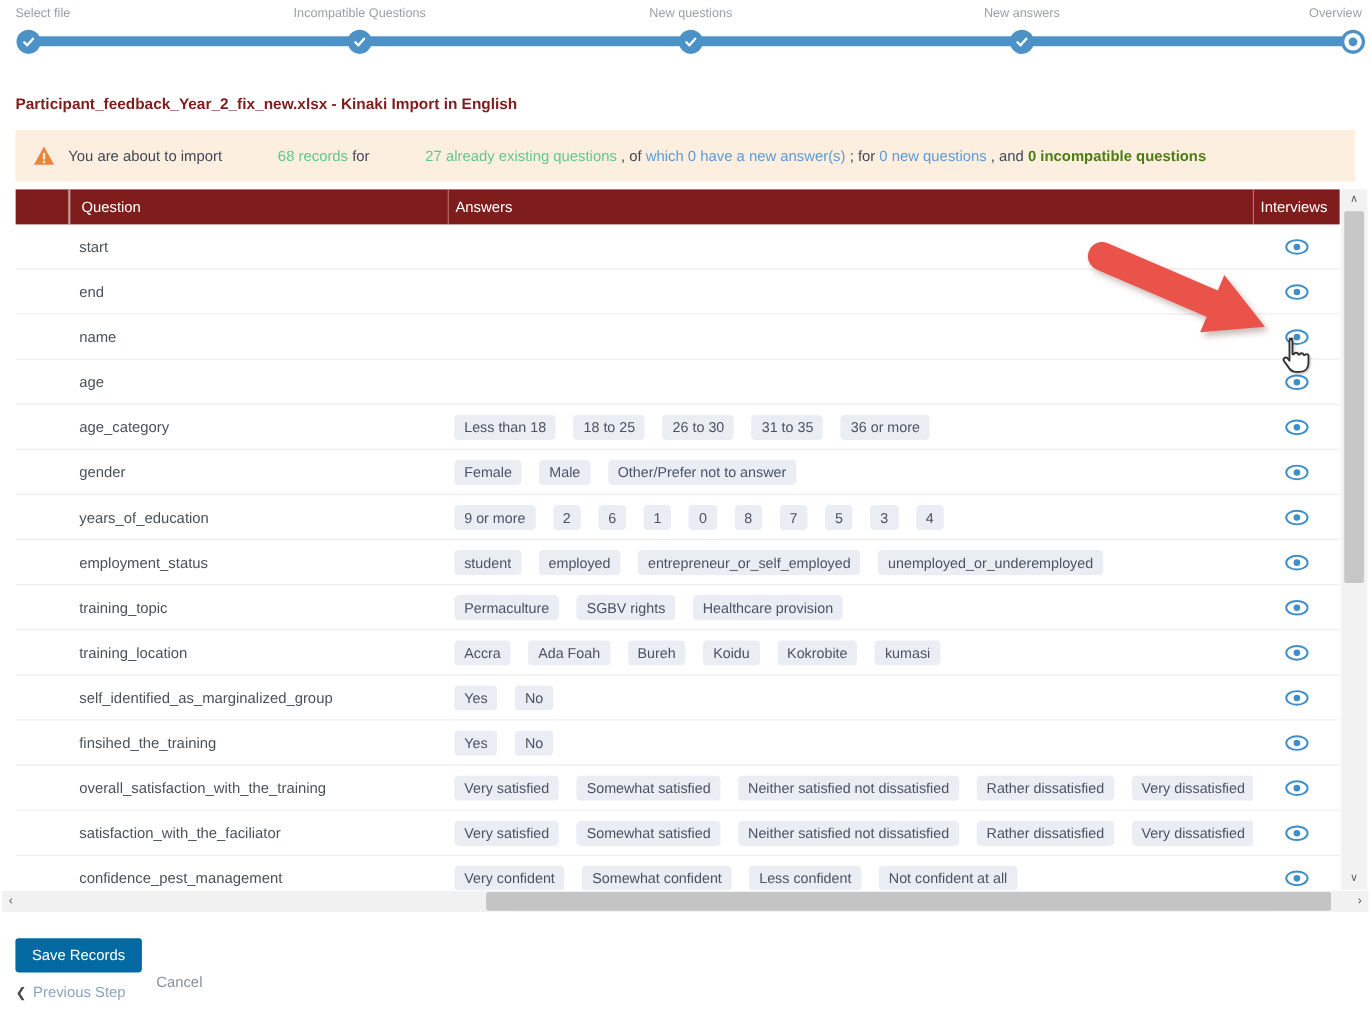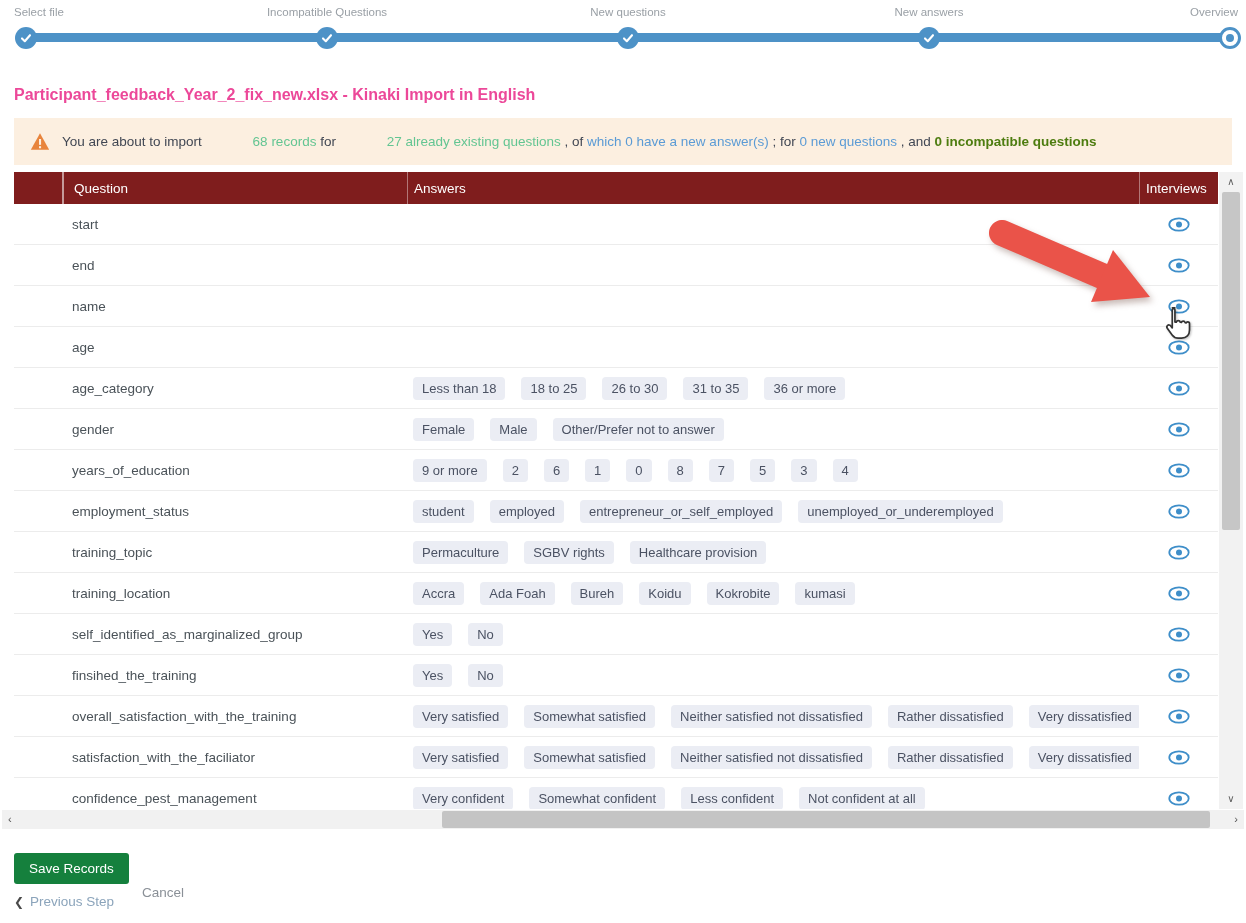--- a/index.html
+++ b/index.html
@@ -17,21 +17,21 @@
   .step-label.pos-4{right:8px}
   .step-dot{position:absolute;top:27px;width:22px;height:22px;border-radius:50%;box-sizing:border-box;
     display:flex;align-items:center;justify-content:center;}
   .step-dot.pos-0{left:15px}.step-dot.pos-1{left:316px}.step-dot.pos-2{left:617px}
   .step-dot.pos-3{left:918px}.step-dot.pos-4{left:1219px}
   .step-dot.done{background:#4d92c7;}
   .step-dot.current{background:#fff;border:3px solid #4d92c7;}
   .dot-core{width:8px;height:8px;border-radius:50%;background:#4d92c7;}
 
   
-  #page-title{position:absolute;top:86px;left:14px;font-size:16px;font-weight:bold;color:#ec4899;}
+  #page-title{position:absolute;top:86px;left:14px;font-size:14px;font-weight:bold;color:#7f1d1d;}
 
   
   #banner{position:absolute;top:118px;left:14px;width:1218px;height:47px;background:#fcefe0;
     display:flex;align-items:center;box-sizing:border-box;padding-left:16px;font-size:13.5px;}
   #banner .warn-icon{margin-right:12px;display:flex;align-items:center;}
   .seg-default{color:#414753;margin-top:27px;}
   .seg-green{color:#63c592;margin-left:47px;}
   .seg-blue{color:#5b9bd5;}
   .seg-orange{color:#4d7c0f;font-weight:bold;}
 
@@ -59,21 +59,21 @@
   #vthumb{position:absolute;left:3px;top:20px;width:18px;height:338px;background:#c6c6c6;border-radius:2px;}
 
   
   #hscroll{position:absolute;top:810px;left:2px;width:1242px;height:19px;background:#f1f1f1;}
   .hs-arrow{position:absolute;top:1px;color:#555;font-size:11px;line-height:17px;cursor:default;}
   .hs-left{left:6px;}
   .hs-right{right:6px;}
   #hthumb{position:absolute;left:440px;top:1px;width:768px;height:17px;background:#c4c4c4;border-radius:2px;}
 
   
-  #save-btn{position:absolute;top:853px;left:14px;background:#15803d;color:#fff;border:none;border-radius:3px;
+  #save-btn{position:absolute;top:853px;left:14px;background:#0369a1;color:#fff;border:none;border-radius:3px;
     font-size:13.5px;padding:8px 15px;cursor:pointer;font-family:inherit;}
   #cancel-link{position:absolute;top:861px;left:142px;color:#8a9097;font-size:13.5px;cursor:pointer;margin-top:24px;}
   #prev-step{position:absolute;top:894px;left:14px;font-size:13.5px;cursor:pointer;display:flex;align-items:center;gap:6px;}
   #prev-step .chev{color:#4a4a4a;font-size:12px;font-weight:bold;}
   #prev-step .lbl{color:#8ba4bb;}
 
   
   #arrow-overlay{position:absolute;left:975px;top:210px;width:200px;height:115px;pointer-events:none;
     filter:drop-shadow(3px 4px 3px rgba(100,60,50,.35));}
   #cursor-overlay{position:absolute;left:1162px;top:306px;width:30px;height:34px;pointer-events:none;z-index:20;

